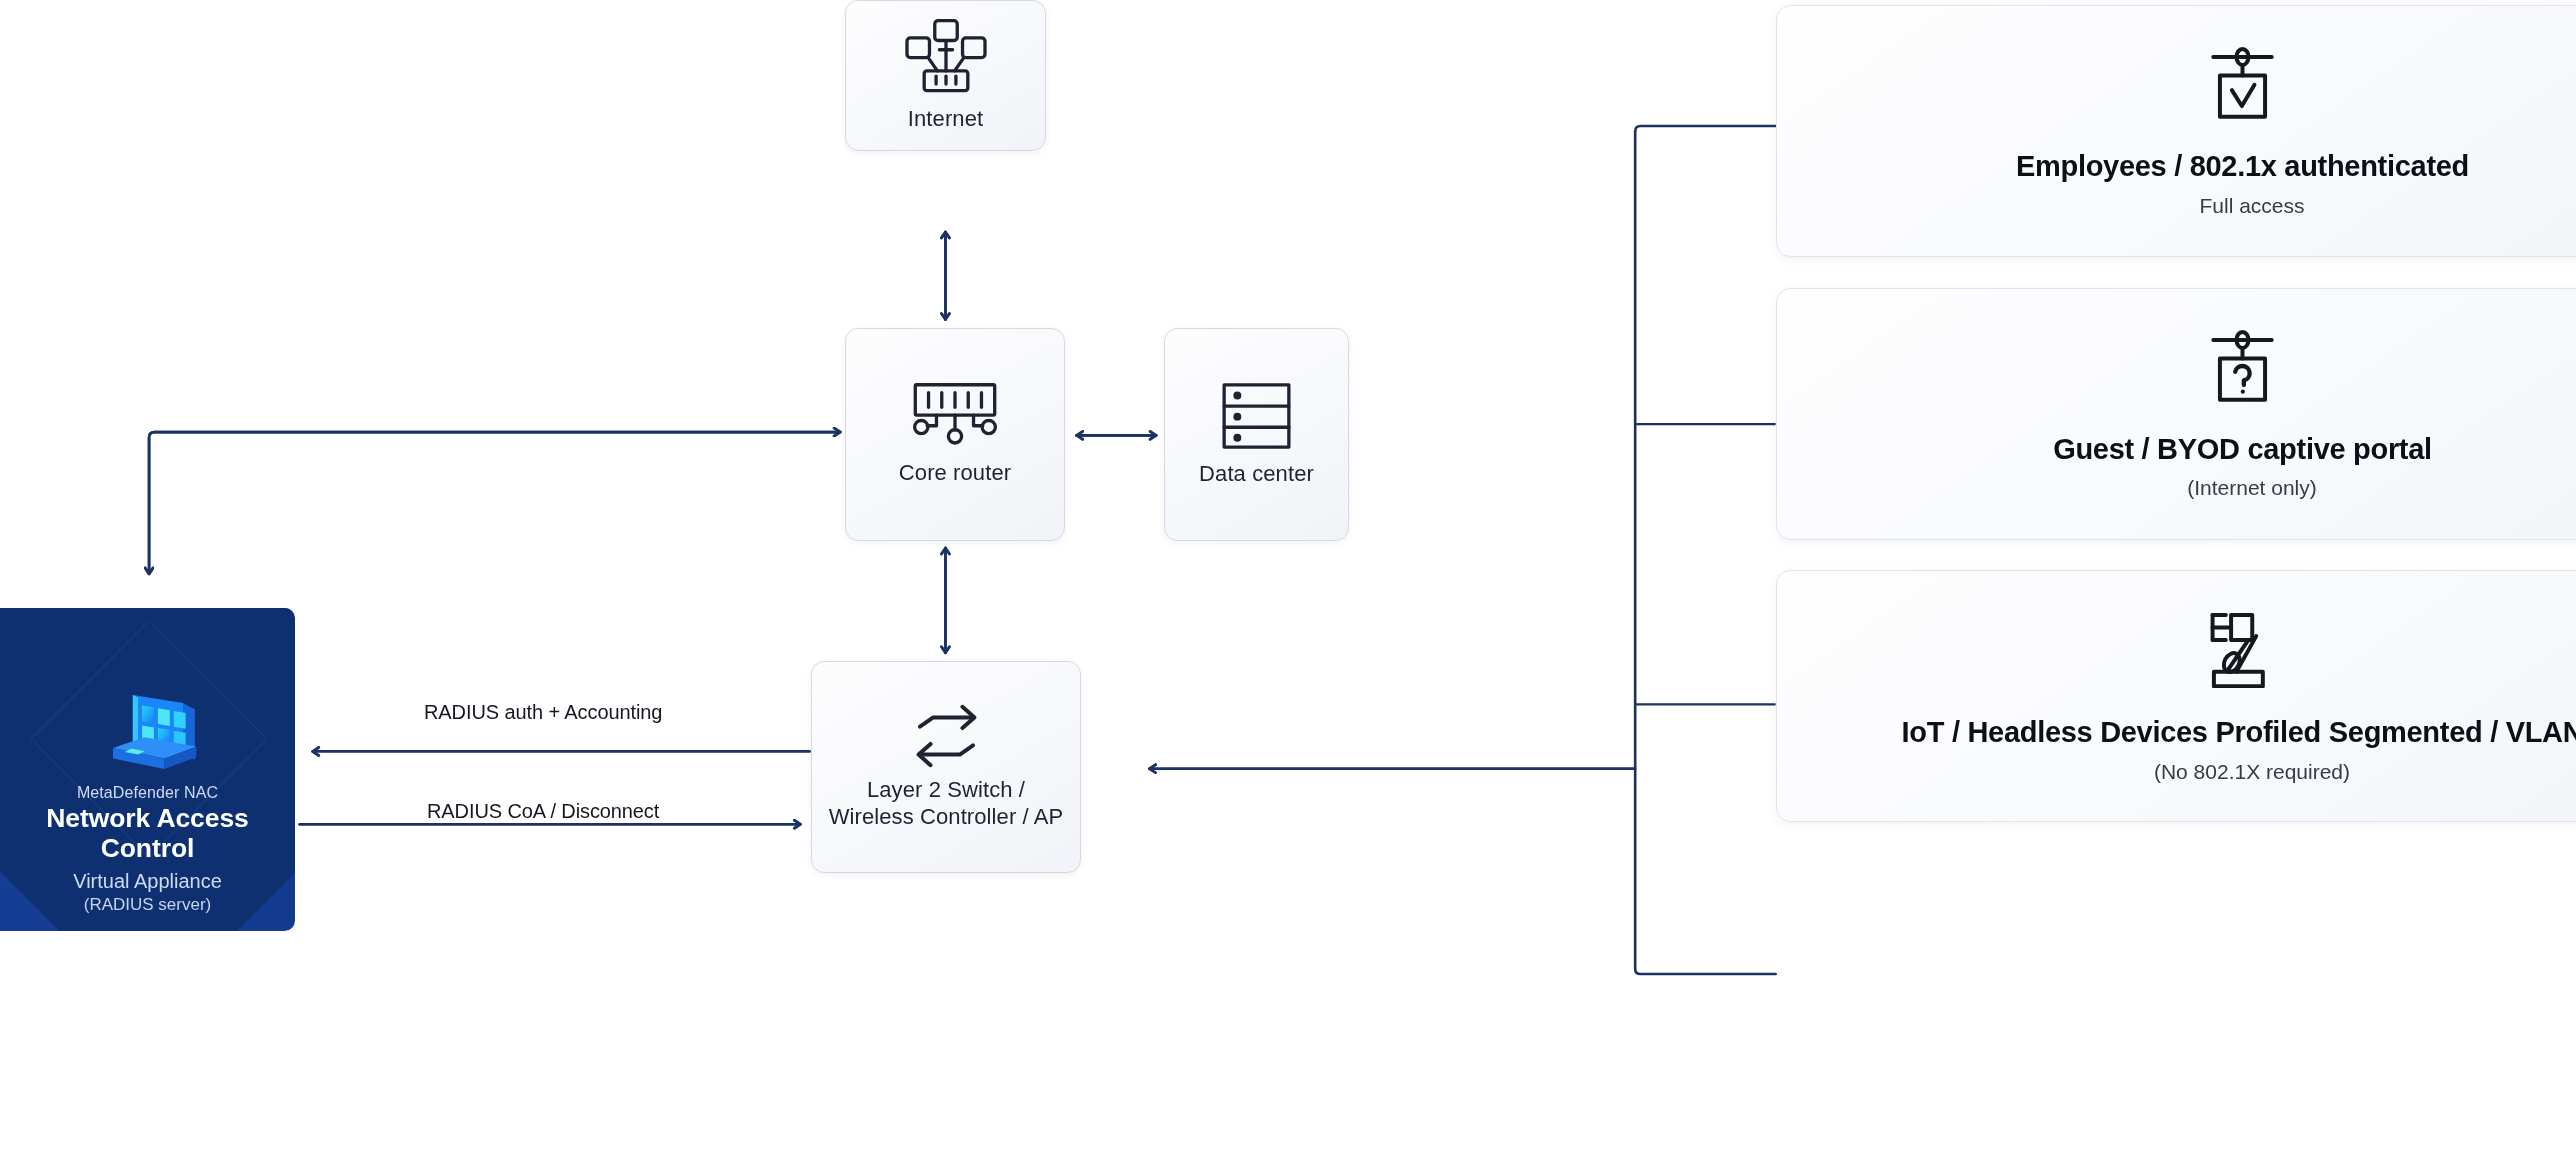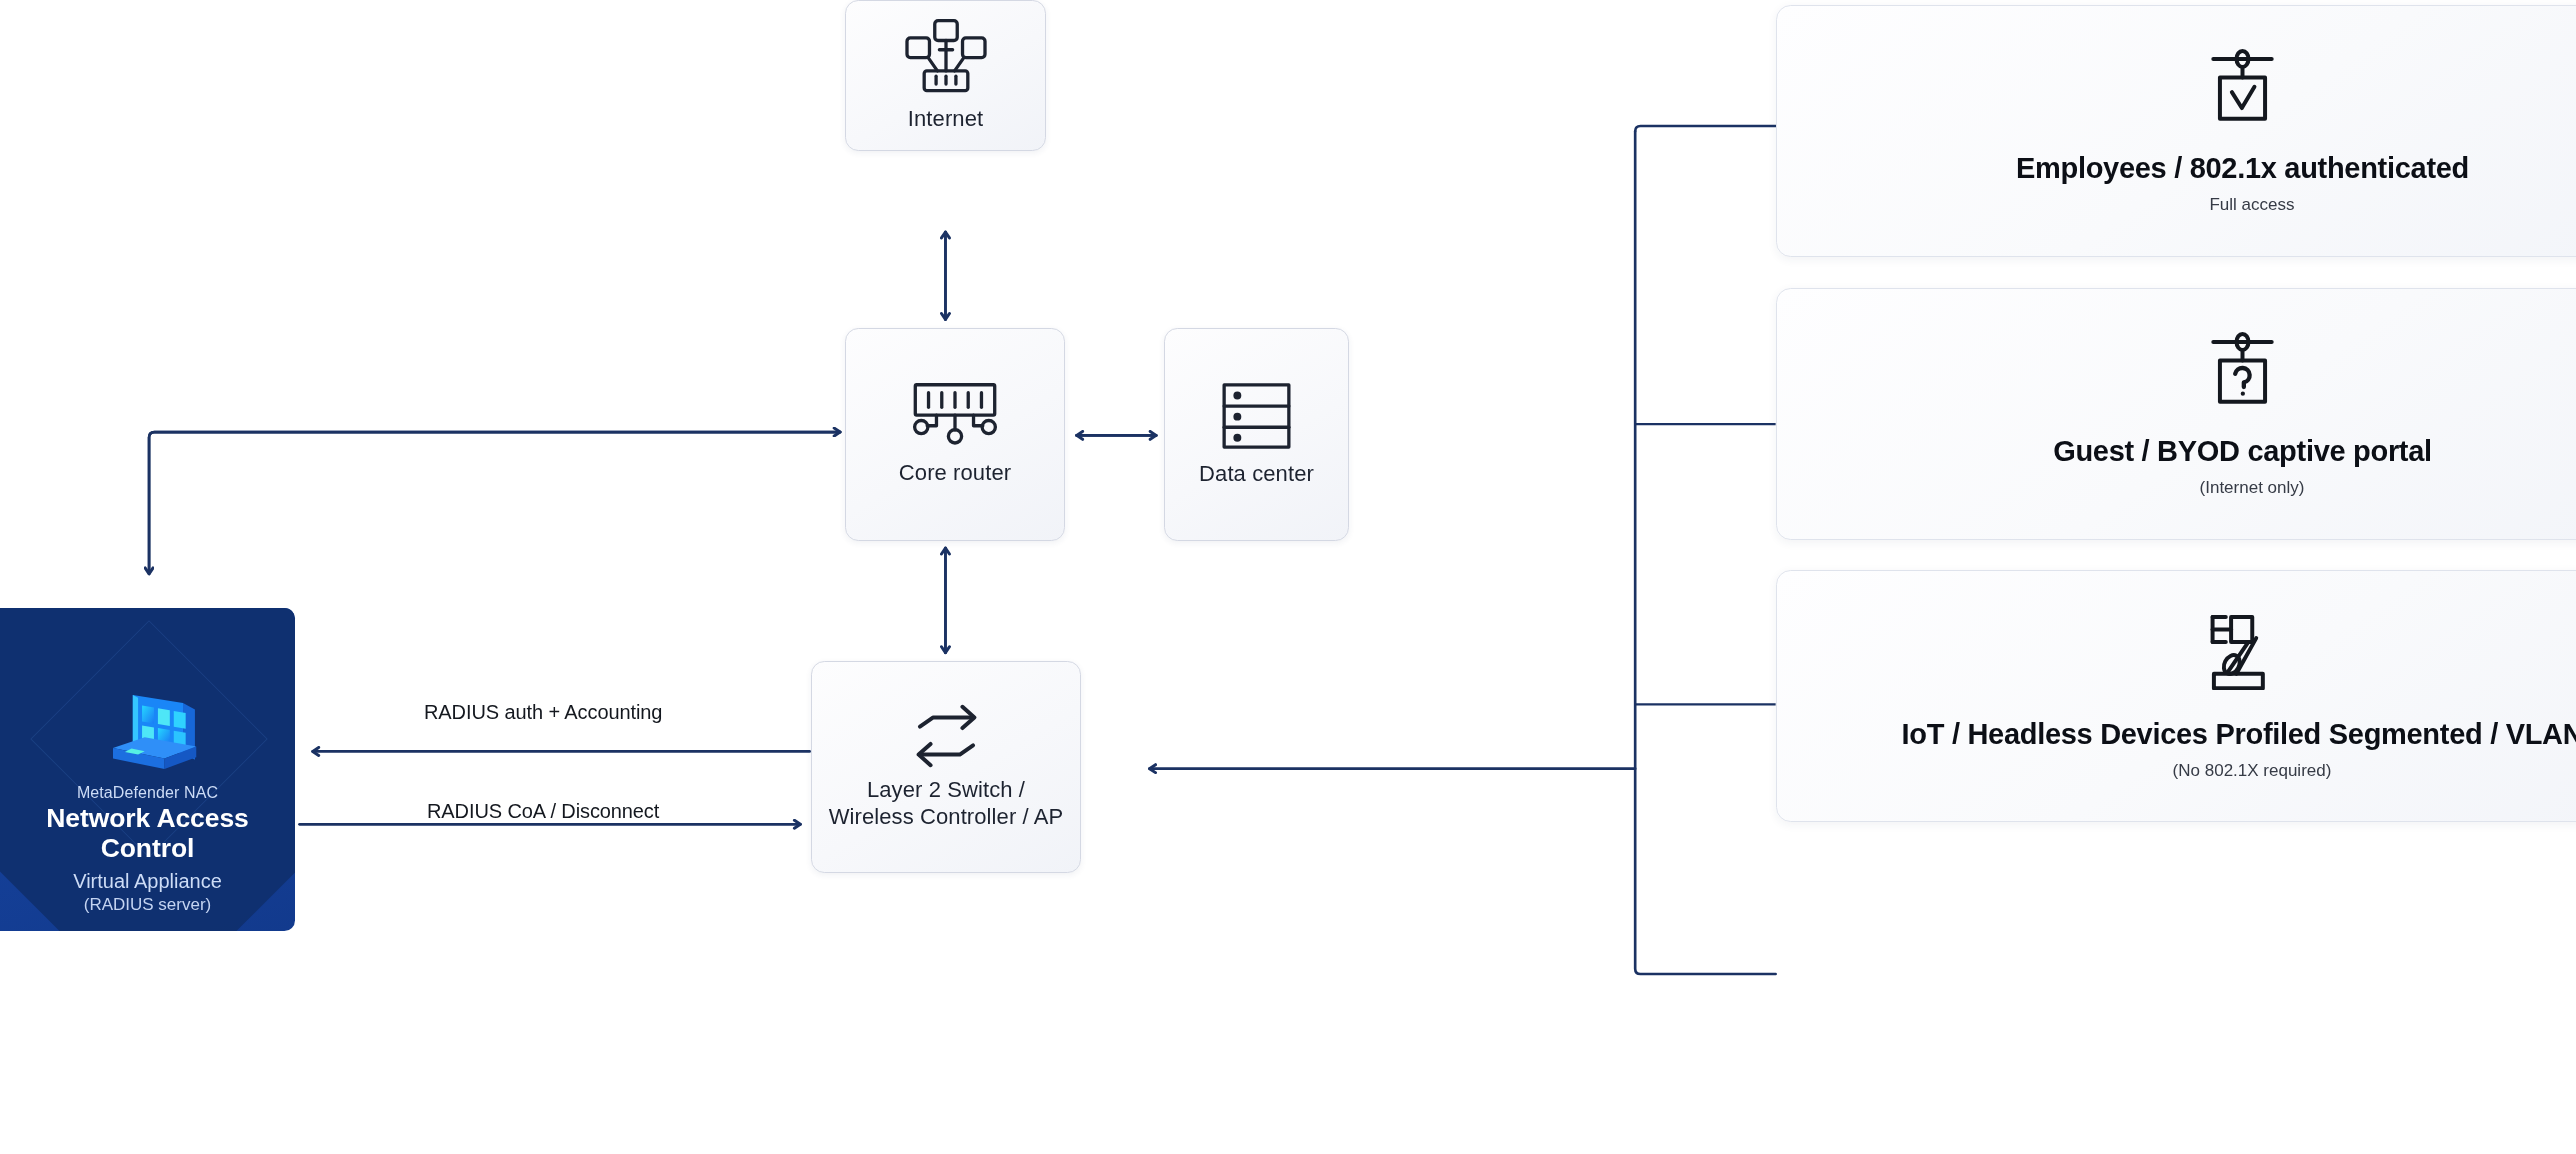--- a/index.html
+++ b/index.html
@@ -151,21 +151,21 @@
   .outcome-title {
     font-size: 29px;
     font-weight: 700;
     color: #0c0f16;
     letter-spacing: -0.3px;
     text-align: center;
     line-height: 1.15;
   }
   .outcome-sub {
     margin-top: 9.3px;
-    font-size: 17px;
+    font-size: 21px;
     color: #363b46;
     text-align: left;
     line-height: 1.2;
     margin-left: 19px;
   }
 
   
   #wires {
     position: absolute;
     left: 0; top: 0;

